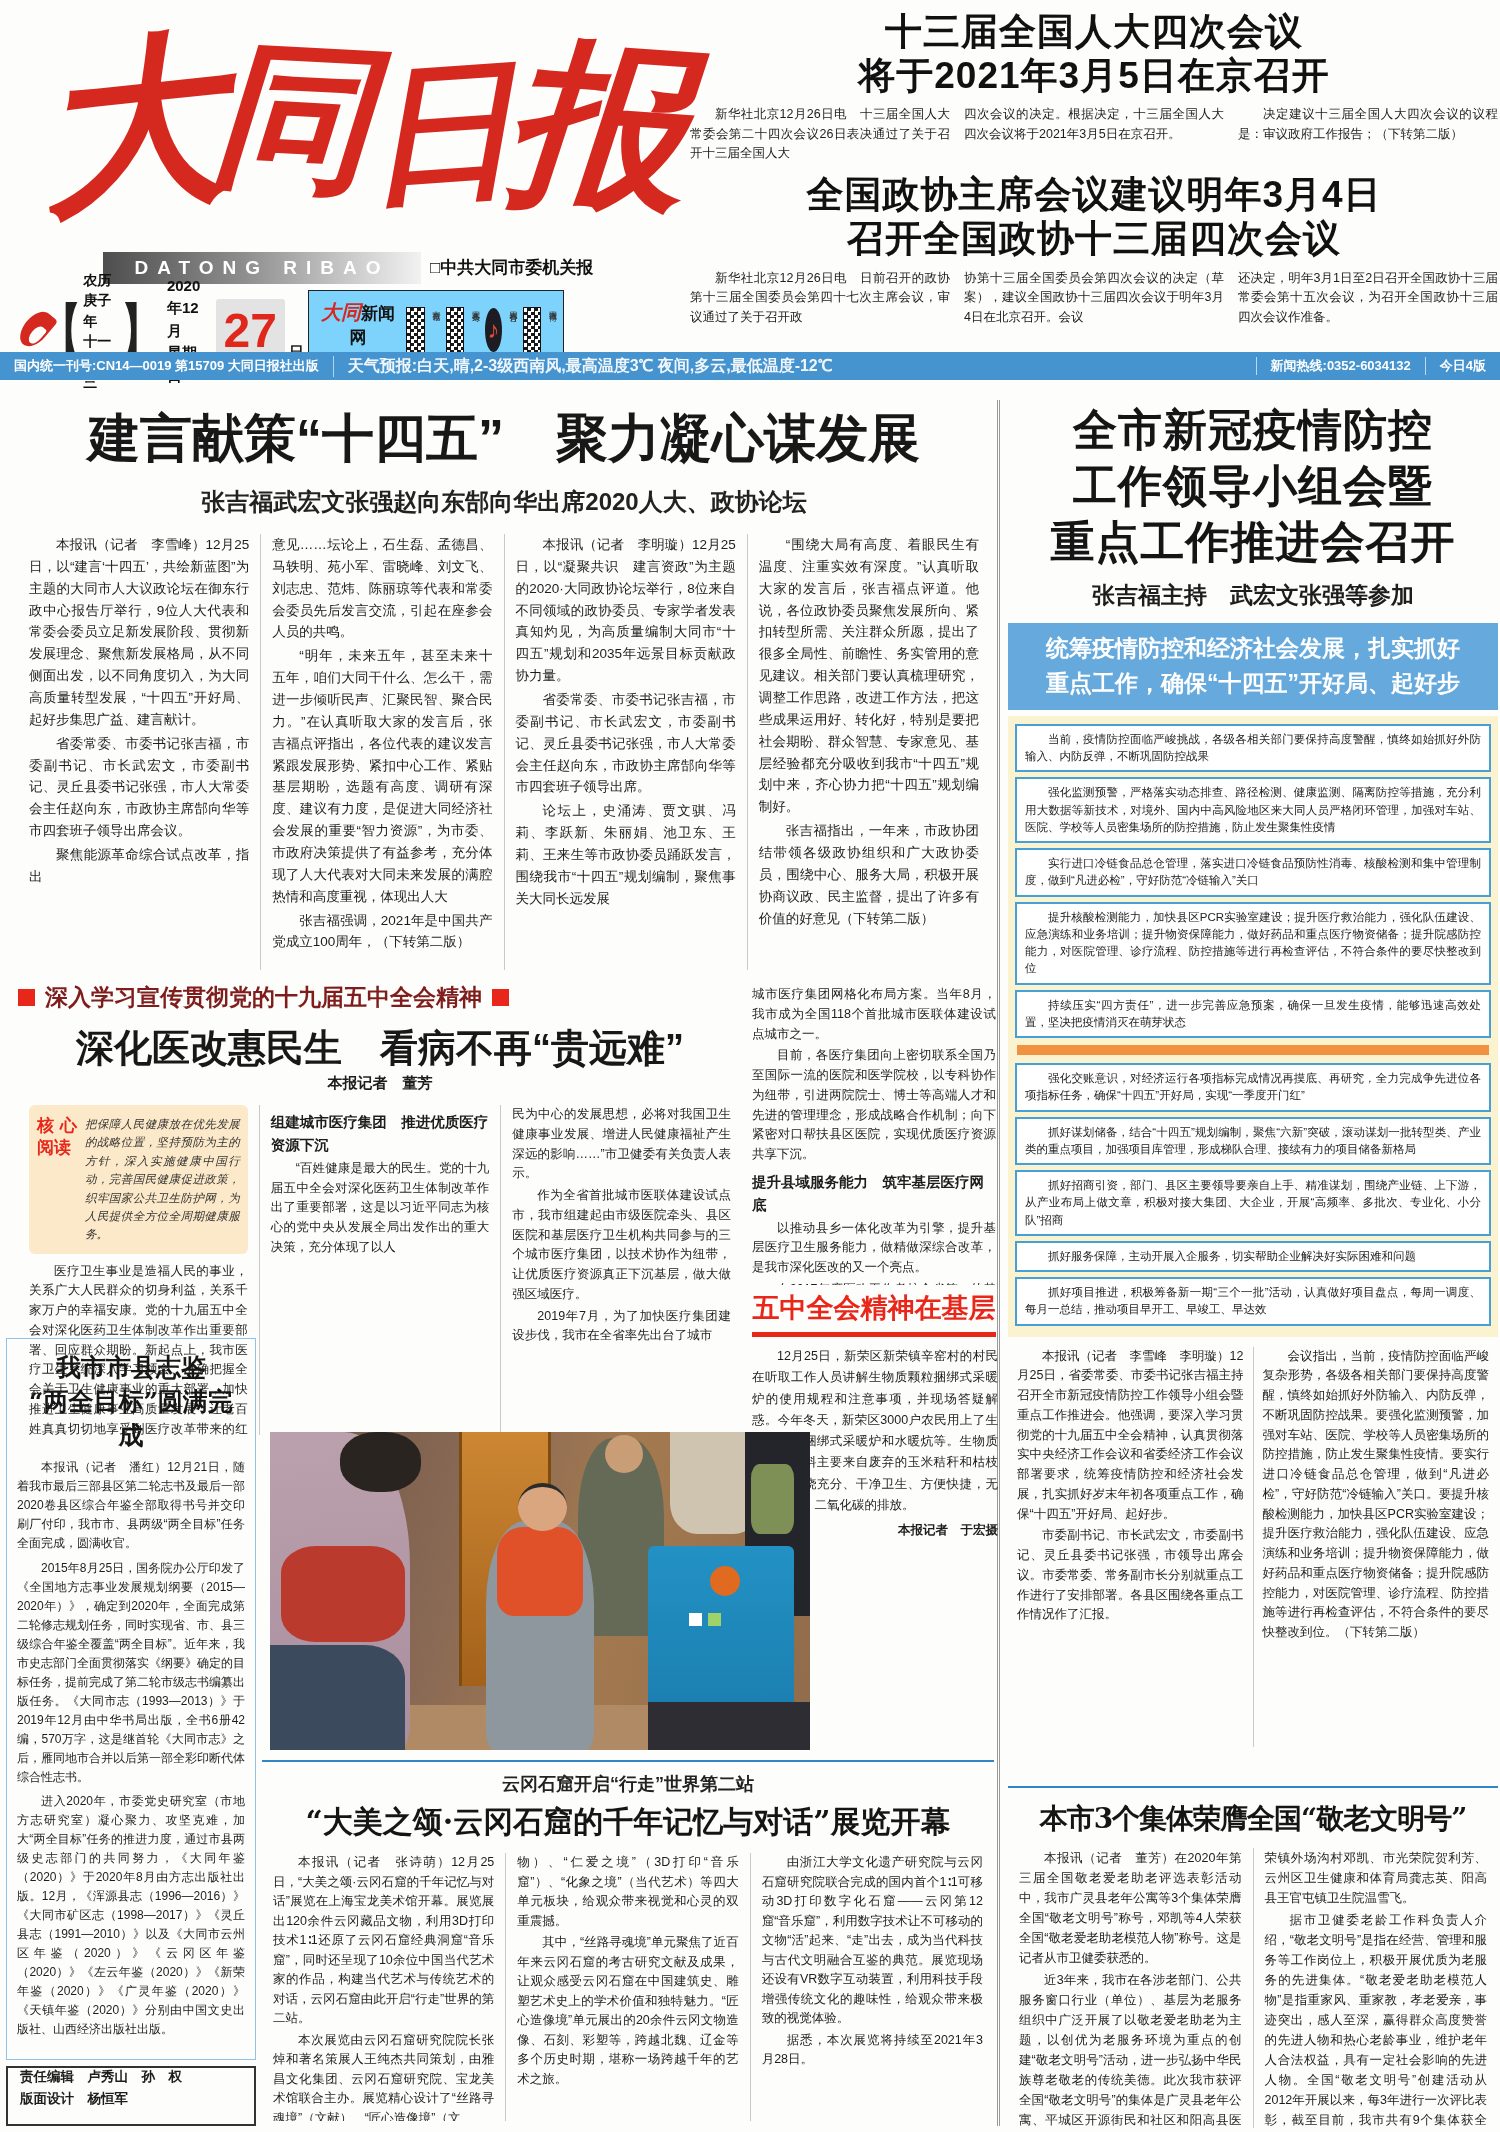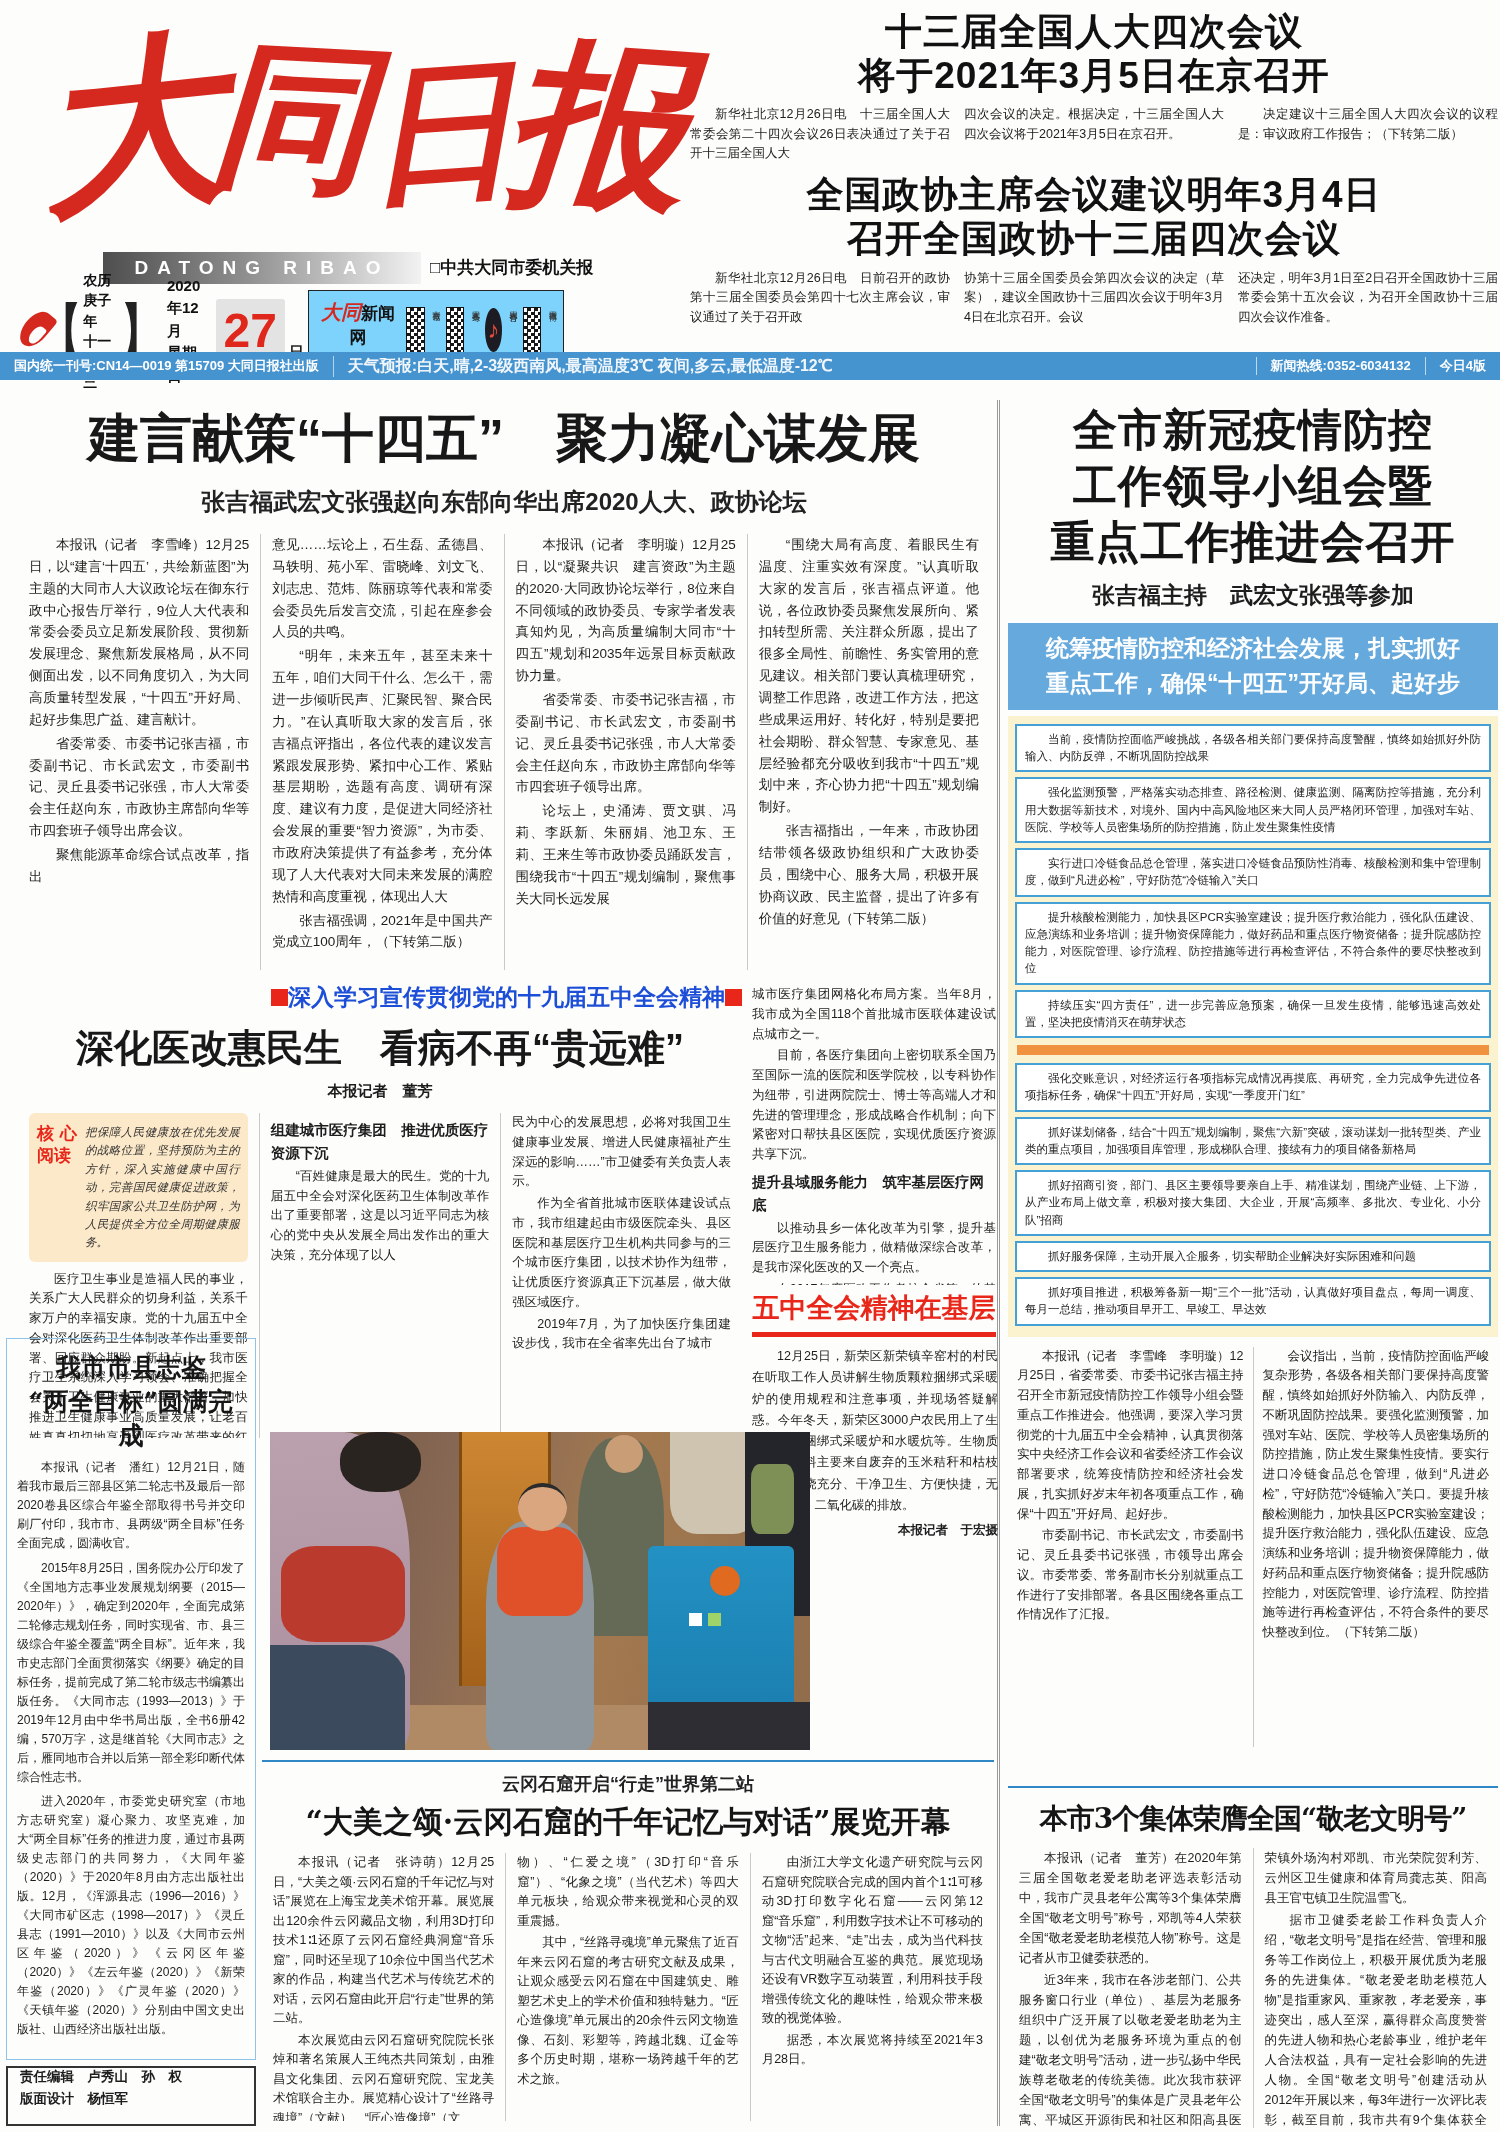--- a/index.html
+++ b/index.html
@@ -68,24 +68,24 @@
   .covid-sub { text-align:center; font-size:23px; font-weight:700; margin:10px 0 12px; }
   .cbanner { background:#66a9dc; color:#fff; font-weight:900; font-size:23px; text-align:center; line-height:1.55; padding:8px 4px; }
   .pts { background:#fbf2cf; padding:8px 7px 6px; margin-top:6px; }
   .pt { background:#fff; border:2px solid #45a0d5; padding:5px 8px; margin-bottom:5px; font-size:11.5px; line-height:1.5; text-align:justify; text-indent:2em; color:#222; }
   .pt-div { height:10px; background:#f19240; margin:7px 2px 8px; }
   .cov-cols { display:flex; margin-top:10px; height:400px; overflow:hidden; }
   .cov-cols .col { font-size:12.5px; line-height:1.58; padding:0 9px; }
 
   
   .reform { position:absolute; left:18px; top:982px; width:724px; height:456px; overflow:hidden; }
-  .kicker { display:flex; align-items:center; justify-content:flex-end; gap:0; color:#1d4ed8; font-weight:900; font-size:23px; }
+  .kicker { display:flex; align-items:center; justify-content:flex-start; gap:10px; color:#7f1d1d; font-weight:900; font-size:23px; }
   .sq { width:17px; height:17px; background:#e8271a; display:inline-block; }
   .reform-h { text-align:center; font-size:38px; font-weight:900; margin-top:10px; color:#181818; }
-  .reform-by { text-align:center; font-size:15px; font-weight:700; margin-top:8px; }
+  .reform-by { text-align:center; font-size:15px; font-weight:700; }
   .reform-cols { display:flex; margin-top:12px; height:330px; overflow:hidden; }
   .reform-cols .col { font-size:12.5px; line-height:1.58; }
   .corebox { background:#fce9c9; border-radius:6px; padding:10px 8px; display:flex; gap:8px; margin-bottom:8px; }
   .corelab { color:#e8271a; font-weight:900; font-size:17px; width:40px; line-height:1.3; }
   .coretxt { flex:1; font-size:11.5px; line-height:1.6; text-align:justify; color:#333; font-style:italic; }
   .subhead { font-weight:900; font-size:14.5px; text-align:left; margin:6px 0 4px; text-indent:0 !important; }
   .r4 { position:absolute; left:752px; top:985px; width:244px; height:300px; overflow:hidden; font-size:12.5px; line-height:1.58; text-align:justify; }
   .r4 p { margin-bottom:2px; }
 
   .grass { position:absolute; left:752px; top:1290px; width:244px; text-align:center; color:#e8271a; font-weight:900; font-size:27px; border-bottom:5px solid #e8271a; padding-bottom:6px; }

